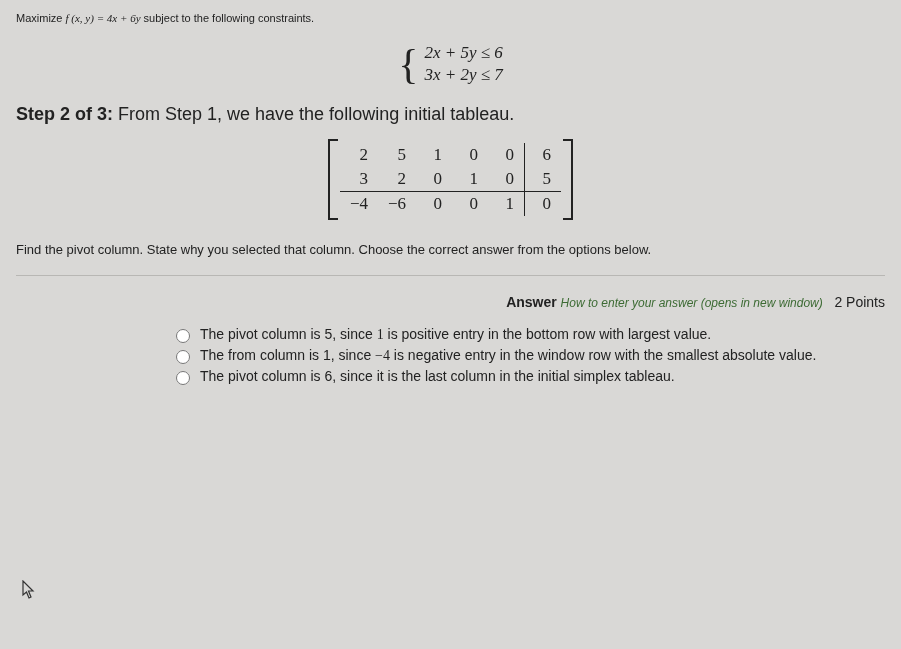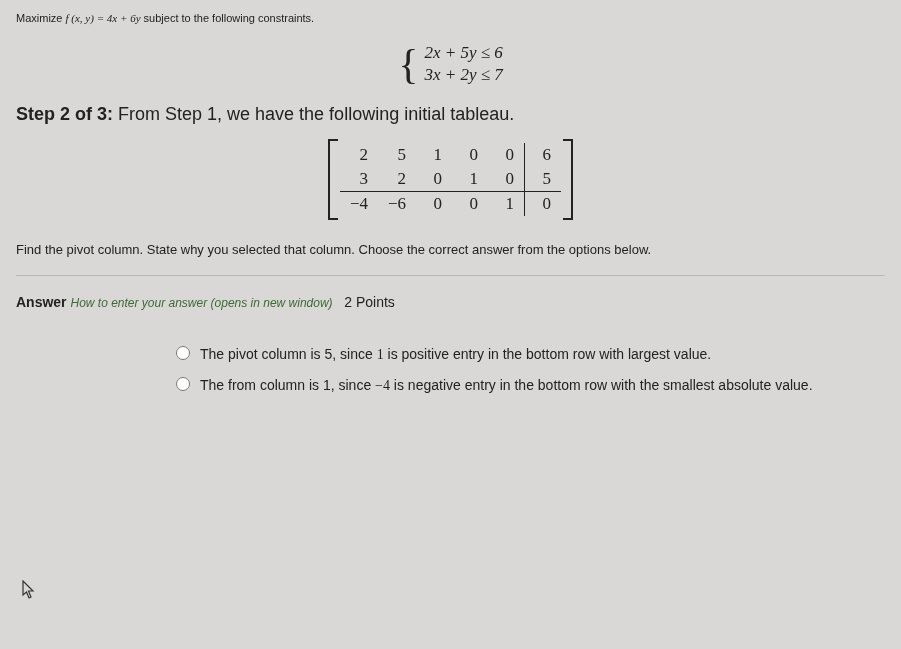--- a/index.html
+++ b/index.html
@@ -74,34 +74,35 @@
     font-size: 13px;
     margin-bottom: 14px;
   }
   hr.divider {
     border: none;
     border-top: 1px solid #b8b7b4;
     margin: 18px 0;
   }
   .answer-header {
     font-size: 14px;
-    margin-bottom: 36px;
+    margin-bottom: 16px;
+    text-align: right;
   }
   .answer-header .how {
     color: #3d6b34;
     font-style: italic;
     font-size: 12px;
   }
   .options {
     margin-left: 160px;
   }
   .option {
     display: flex;
-    align-items: flex-start;
-    margin: 14px 0;
+    align-items: flex-end;
+    margin: 4px 0;
     font-size: 14px;
     color: #222;
   }
   .option input[type=radio] {
     width: 14px;
     height: 14px;
     margin: 0 10px 0 0;
     accent-color: #555;
   }
   .math-i { font-family: "Times New Roman", serif; font-style: italic; }
@@ -184,21 +185,27 @@
 <div class="options">
   <label class="option">
     <input type="radio" name="ans" style="">
     <span>
       <span>The pivot column is 5, since </span><span class="math">1</span><span> is positive entry in the bottom row with largest value.</span>
     </span>
   </label>
   <label class="option">
     <input type="radio" name="ans" style="">
     <span>
-      <span>The from column is 1, since </span><span class="math">−4</span><span> is negative entry in the bottom row with the smallest absolute value.</span>
+      <span>The from column is 1, since </span><span class="math">−4</span><span> is negative entry in the window row with the smallest absolute value.</span>
+    </span>
+  </label>
+  <label class="option">
+    <input type="radio" name="ans" style="">
+    <span>
+      <span>The pivot column is 6, since it is the last column in the initial simplex tableau.</span><span class="math"></span><span></span>
     </span>
   </label>
 </div>
 
 <div class="cursor">
   <svg width="16" height="20" viewBox="0 0 16 20">
     <path d="M1 1 L1 15 L4.5 12 L7 18 L9 17 L6.5 11 L11 11 Z" fill="none" stroke="#333" stroke-width="1.2"></path>
   </svg>
 </div>
 

